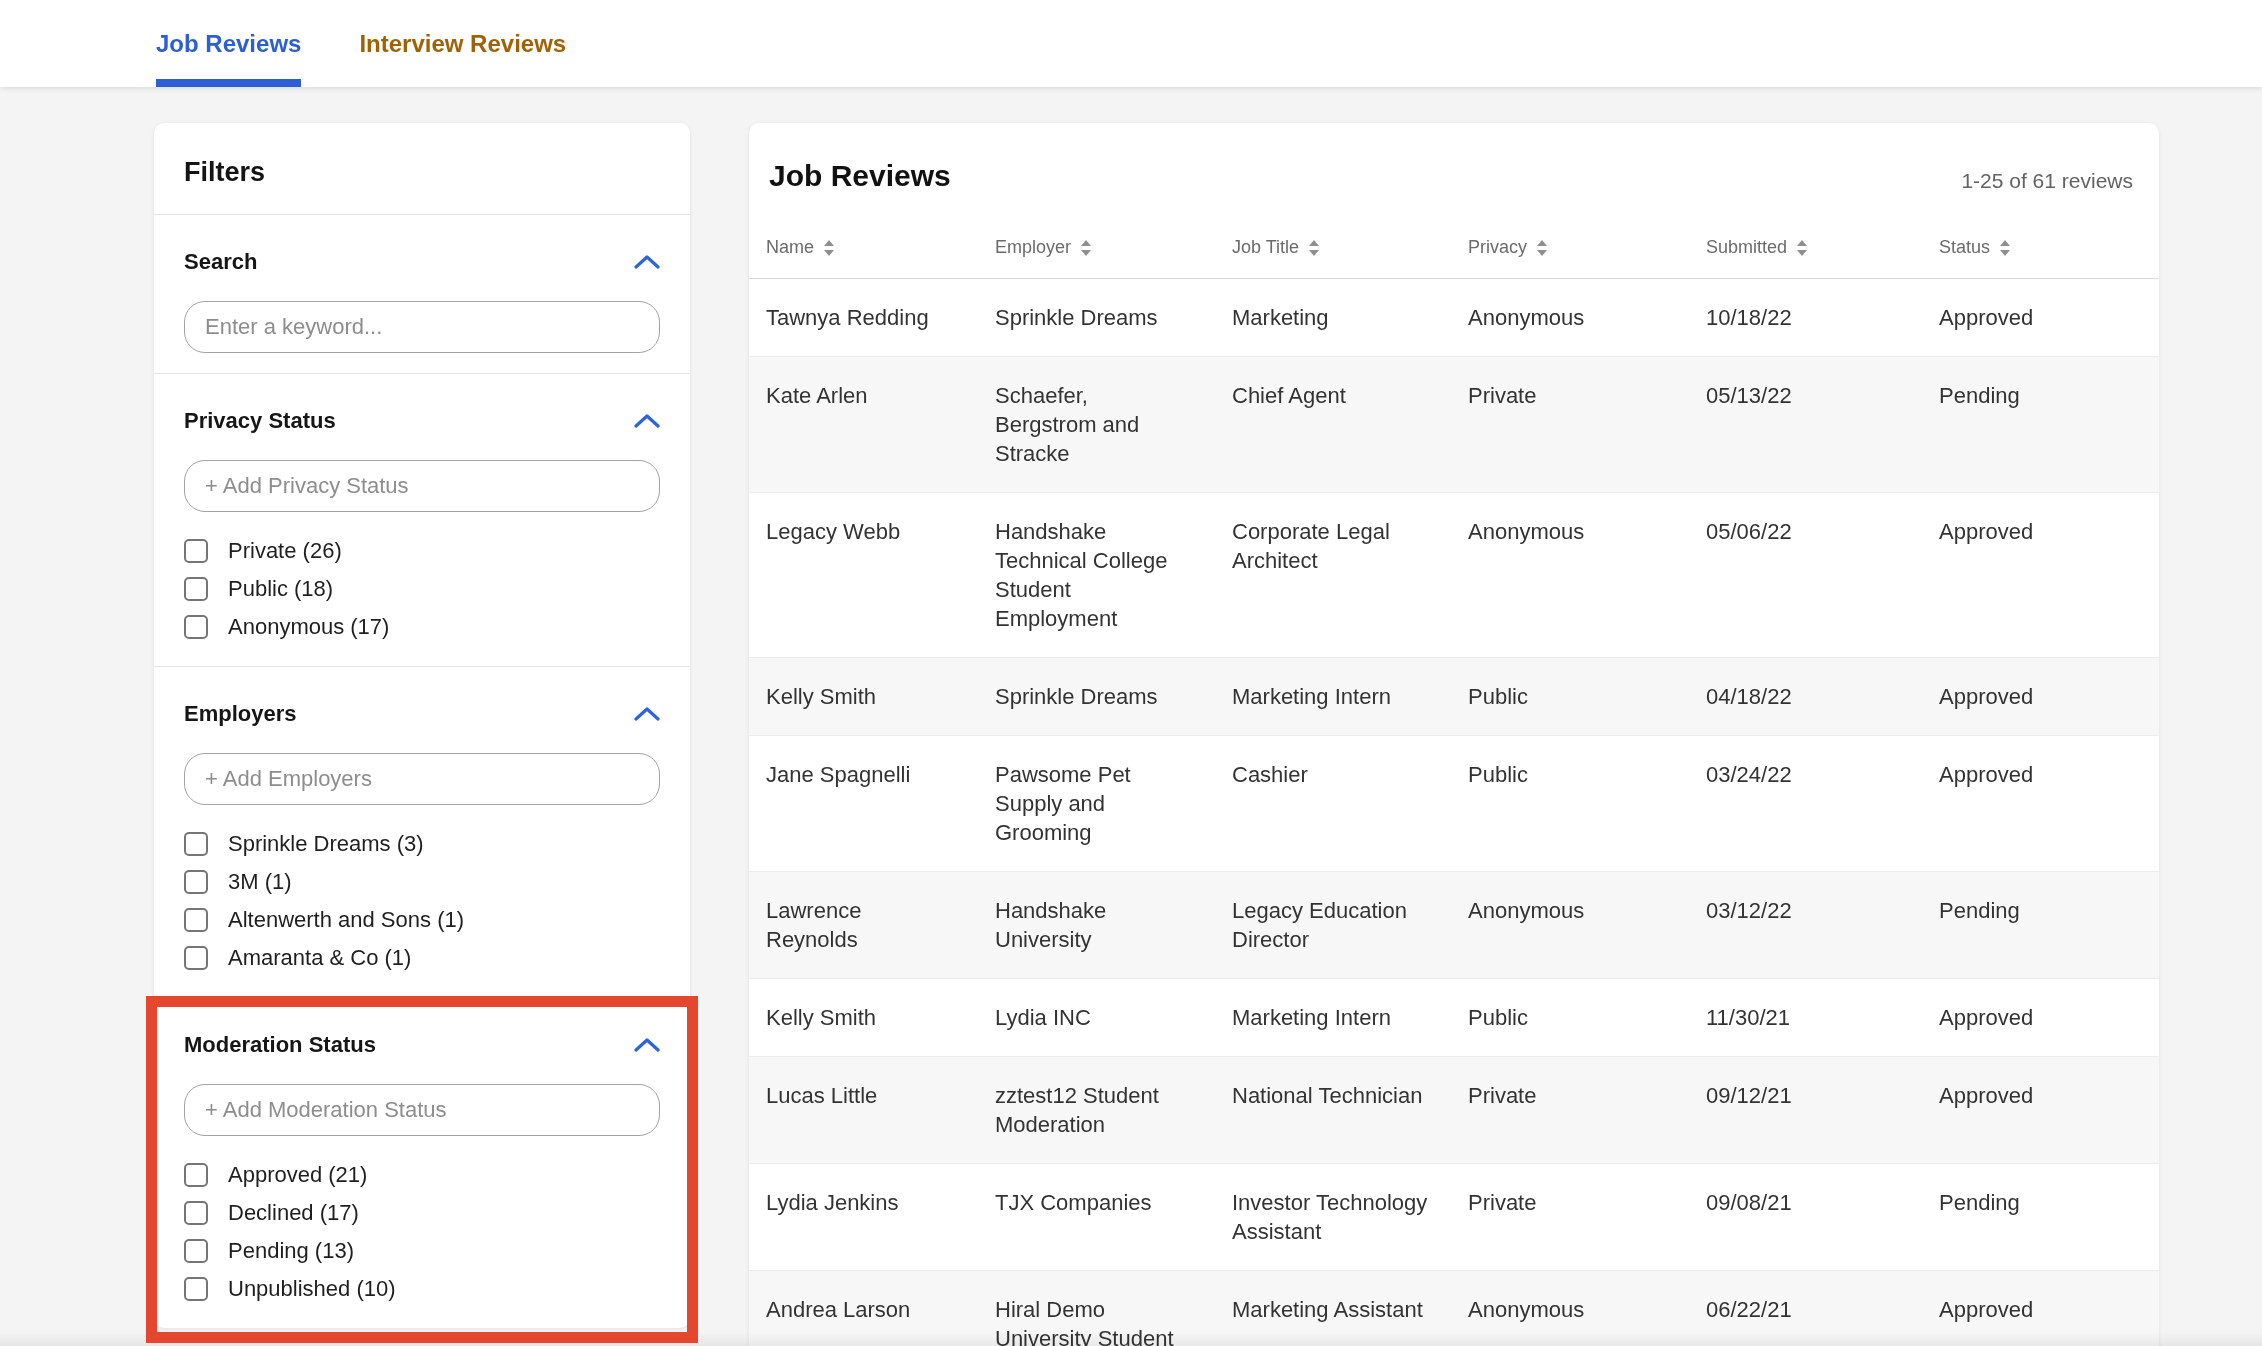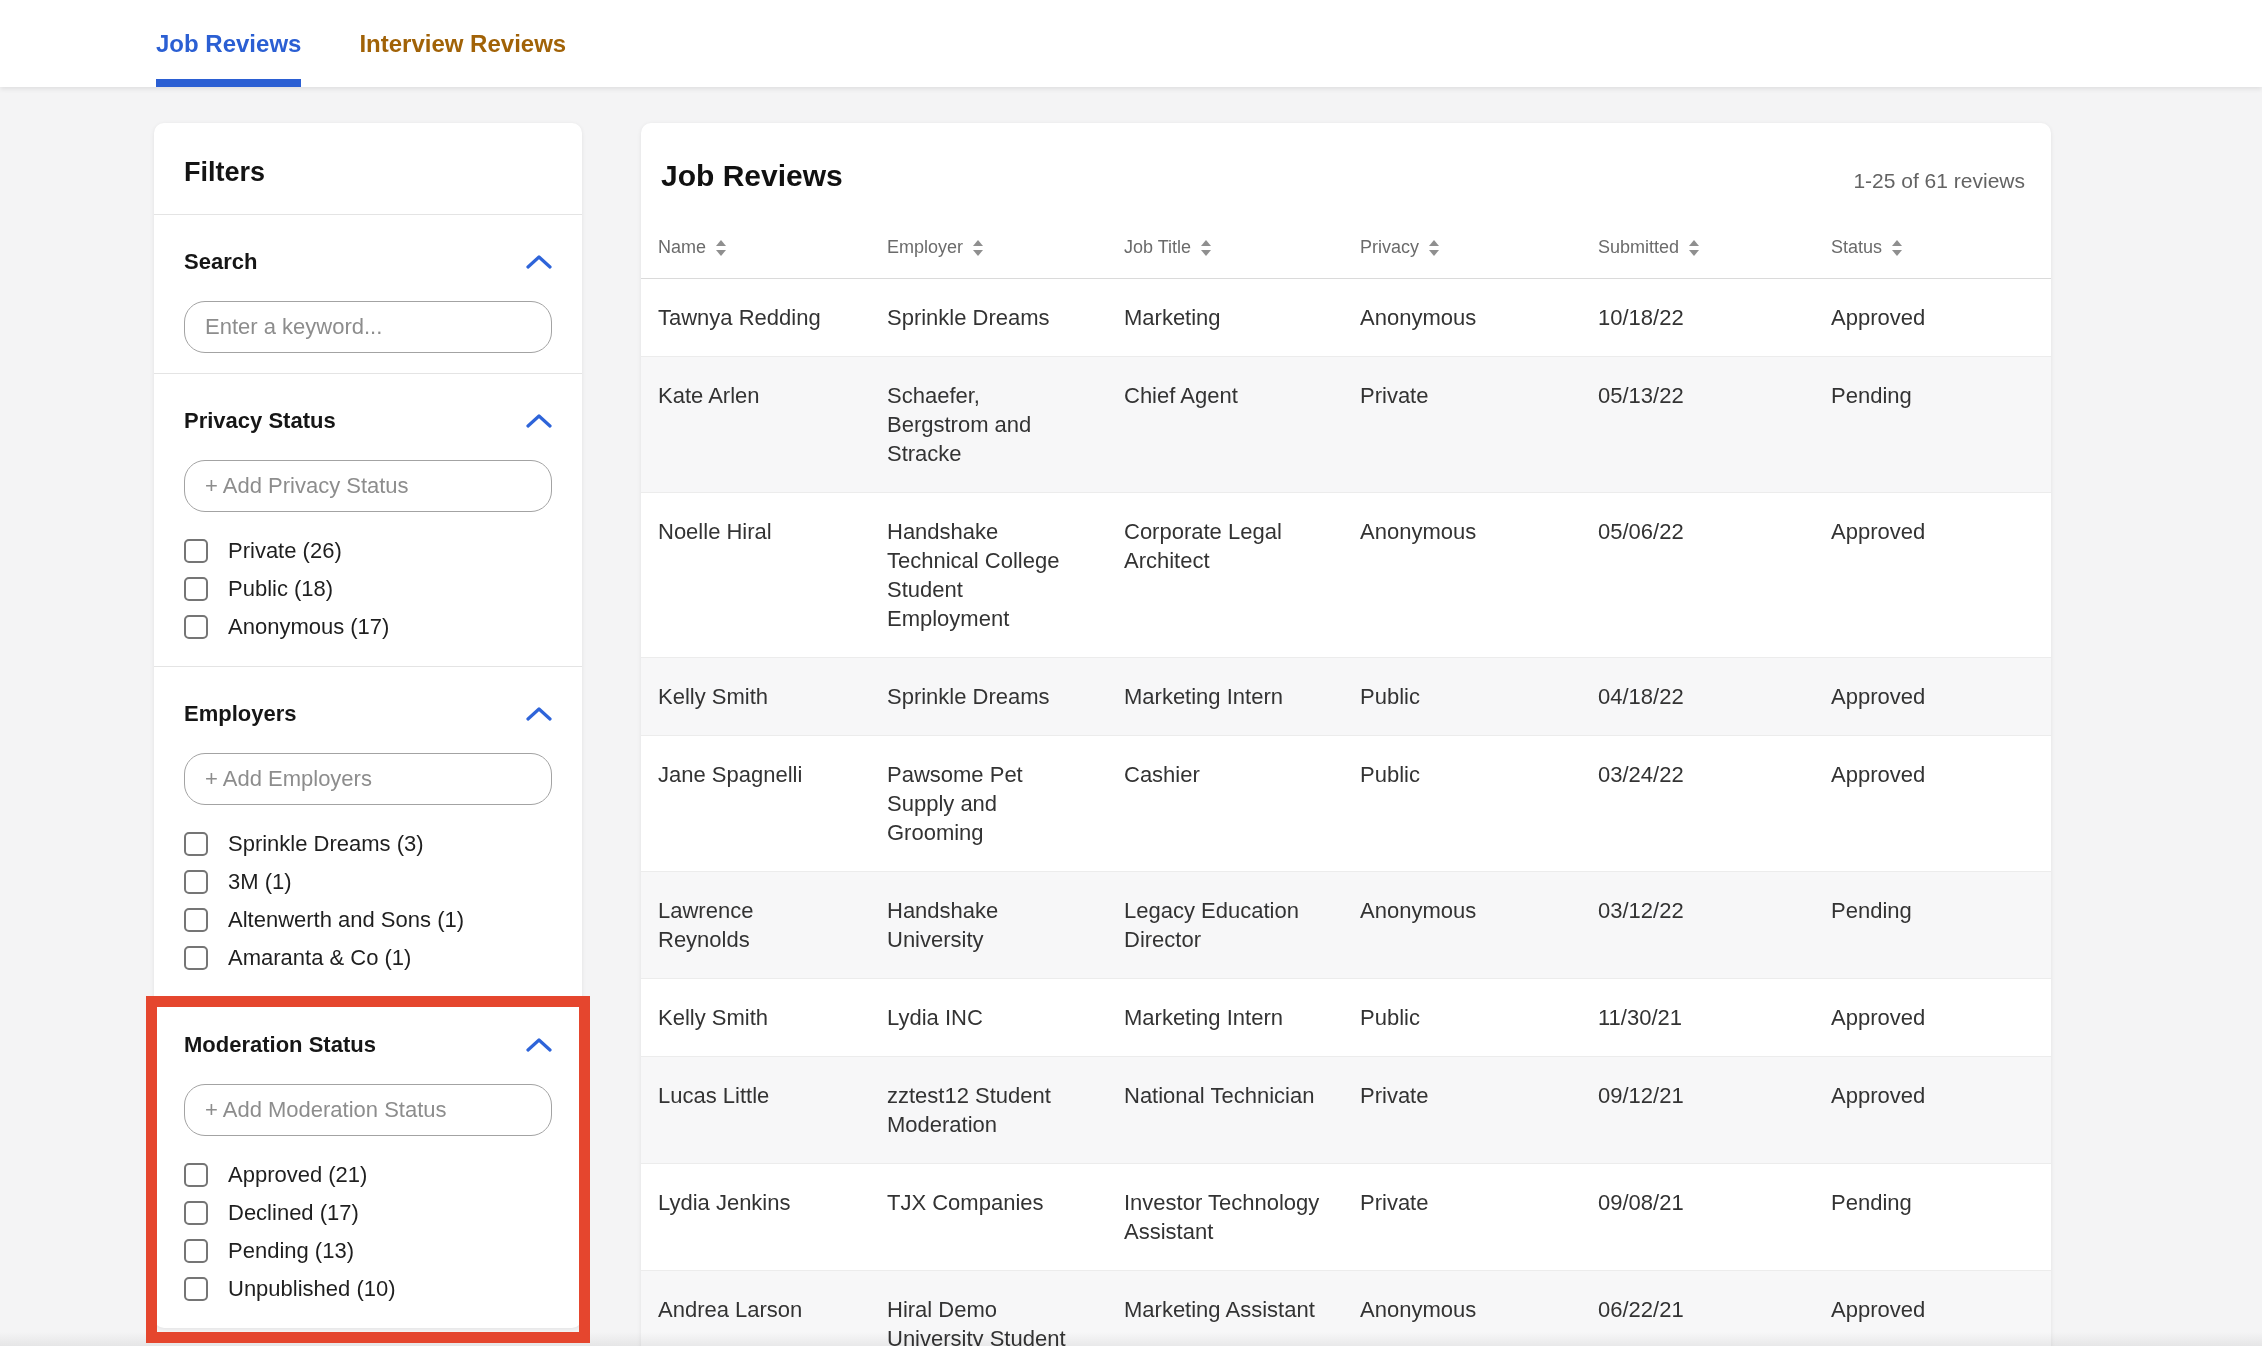--- a/index.html
+++ b/index.html
@@ -35,21 +35,21 @@
   .content {
     display:flex; align-items:flex-start; gap:59px;
     padding:36px 0 0 154px;
   }
   .card {
     background:#ffffff; border-radius:10px;
     box-shadow:0 1px 4px rgba(0,0,0,0.08);
   }
 
   
-  .filters-card { width:428px; flex:0 0 auto; }
+  .filters-card { width:536px; flex:0 0 auto; }
   .filters-title {
     font-size:27px; font-weight:bold; color:#141414;
     padding:34px 30px 26px; border-bottom:1px solid #e4e4e4;
   }
   .f-section {
     padding:34px 30px 20px; border-bottom:1px solid #e4e4e4;
     position:relative;
   }
   .f-section:last-child { border-bottom:none; }
   .f-header {
@@ -313,21 +313,21 @@
   <div class="t-row grid alt">
     <div class="t-cell">Kate Arlen</div>
     <div class="t-cell">Schaefer, Bergstrom and Stracke</div>
     <div class="t-cell">Chief Agent</div>
     <div class="t-cell">Private</div>
     <div class="t-cell">05/13/22</div>
     <div class="t-cell">Pending</div>
   </div>
 
   <div class="t-row grid">
-    <div class="t-cell">Noelle Hiral</div>
+    <div class="t-cell">Legacy Webb</div>
     <div class="t-cell">Handshake Technical College Student Employment</div>
     <div class="t-cell">Corporate Legal Architect</div>
     <div class="t-cell">Anonymous</div>
     <div class="t-cell">05/06/22</div>
     <div class="t-cell">Approved</div>
   </div>
 
   <div class="t-row grid alt">
     <div class="t-cell">Kelly Smith</div>
     <div class="t-cell">Sprinkle Dreams</div>

